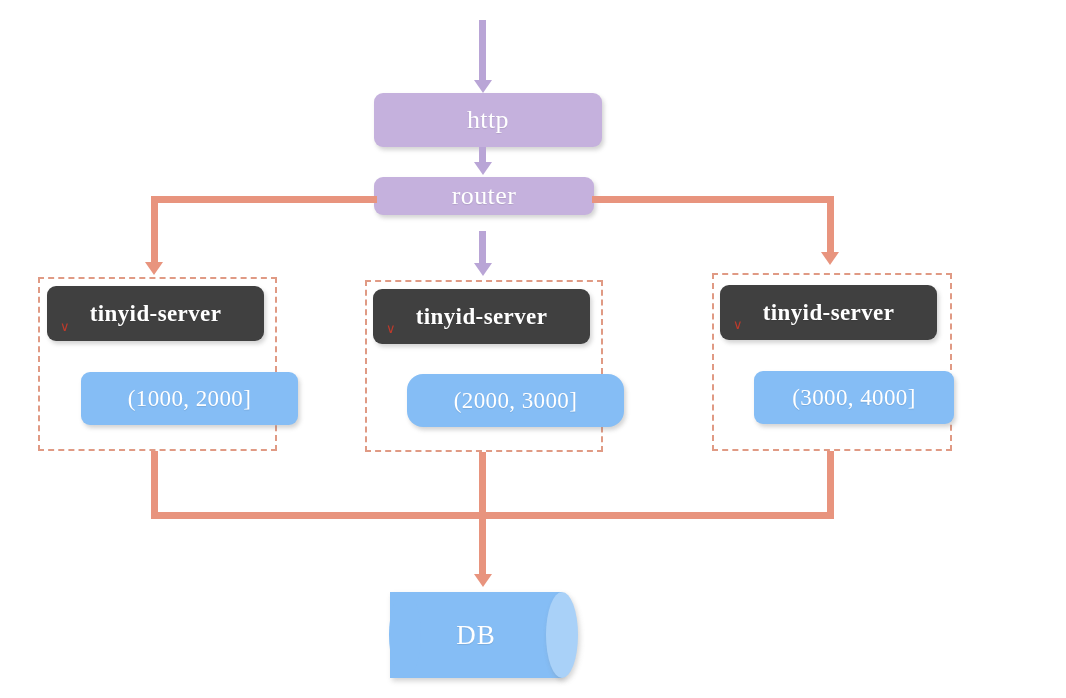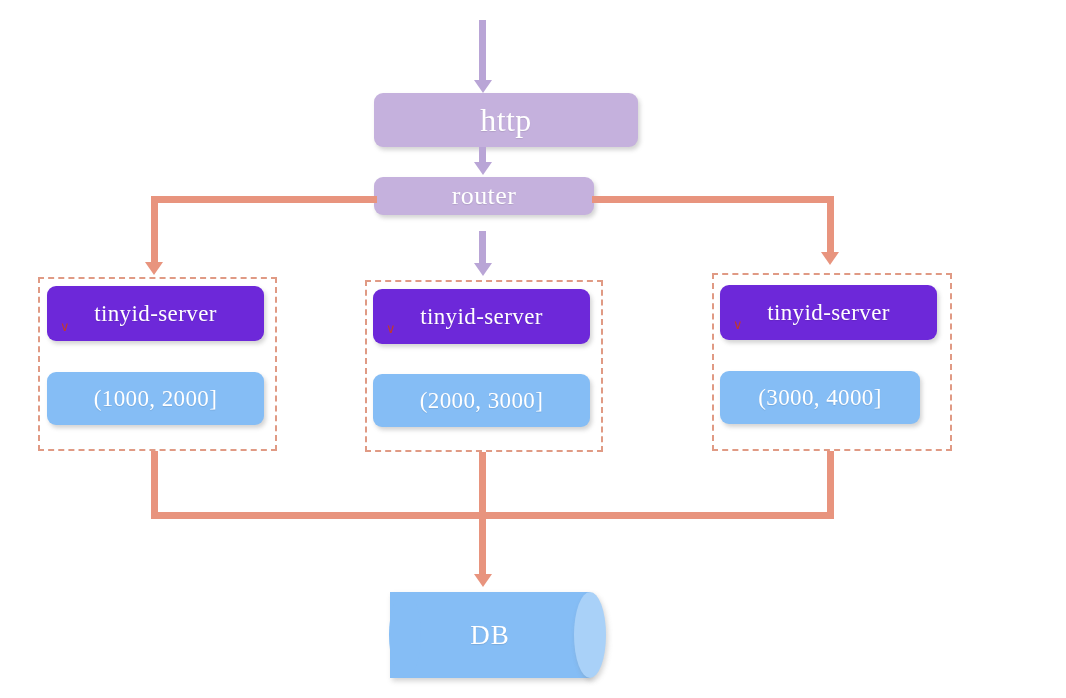--- a/index.html
+++ b/index.html
@@ -12,22 +12,22 @@
 
   .node{
     position:absolute;box-sizing:border-box;
     display:flex;align-items:center;justify-content:center;
     color:#ffffff;border-radius:9px;
     text-shadow:0 1px 1px rgba(0,0,0,.10);
     box-shadow:2px 3px 4px rgba(120,120,120,.33);
     letter-spacing:.4px;
   }
   .node.purple{background:#c5b1dd;}
-  .node.salmon{background:#6d28d9;}
-  .node.blue{background:#85bdf5;}
+  .node.salmon{background:#404040;font-weight:bold;}
+  .node.blue{background:#85bdf5;margin-left:34px;}
 
   .group{
     position:absolute;box-sizing:border-box;
     border:2px dashed #e09a84;
     background:transparent;
   }
 
   
   .seg{position:absolute;background:#e8947e;}
   .seg.purple{background:#b9a5d6;}
@@ -70,21 +70,21 @@
   }
 </style>
 </head>
 <body>
 
 <div id="stage">
 
   <div class="seg purple" style="left:479px;top:20px;width:7px;height:62px;"></div>
   <div class="arrowdown purple" style="left:474px;top:80px;"></div>
 
-  <div class="node purple" style="left:374px;top:93px;width:264px;height:54px;font-size:32px;">
+  <div class="node purple" style="left:374px;top:93px;width:228px;height:54px;font-size:26px;">
     <span>http</span>
   </div>
 
   <div class="seg purple" style="left:479px;top:147px;width:7px;height:18px;"></div>
   <div class="arrowdown purple" style="left:474px;top:162px;"></div>
 
   <div class="node purple" style="left:374px;top:177px;width:220px;height:38px;font-size:26px;">
     <span>router</span>
   </div>
 
@@ -106,40 +106,40 @@
   <div class="tick" style="left:60px;top:320px;">∨</div>
   <div class="node blue" style="left:47px;top:372px;width:217px;height:53px;font-size:23px;">
     <span>(1000, 2000]</span>
   </div>
 
   <div class="group" style="left:365px;top:280px;width:238px;height:172px;"></div>
   <div class="node salmon" style="left:373px;top:289px;width:217px;height:55px;font-size:23px;">
     <span>tinyid-server</span>
   </div>
   <div class="tick" style="left:386px;top:322px;">∨</div>
-  <div class="node blue" style="left:373px;top:374px;width:217px;height:53px;font-size:23px;">
+  <div class="node blue" style="left:373px;top:374px;width:217px;height:53px;font-size:23px;border-radius:16px;">
     <span>(2000, 3000]</span>
   </div>
 
   <div class="group" style="left:712px;top:273px;width:240px;height:178px;"></div>
   <div class="node salmon" style="left:720px;top:285px;width:217px;height:55px;font-size:23px;">
     <span>tinyid-server</span>
   </div>
   <div class="tick" style="left:733px;top:318px;">∨</div>
   <div class="node blue" style="left:720px;top:371px;width:200px;height:53px;font-size:23px;">
     <span>(3000, 4000]</span>
   </div>
 
   <div class="seg" style="left:151px;top:451px;width:7px;height:67px;"></div>
   <div class="seg" style="left:827px;top:451px;width:7px;height:67px;"></div>
   <div class="seg" style="left:151px;top:512px;width:683px;height:7px;"></div>
   <div class="seg" style="left:479px;top:452px;width:7px;height:124px;"></div>
   <div class="arrowdown" style="left:474px;top:574px;"></div>
 
-  <div id="db-cylinder" style="left:390px;top:592px;width:172px;height:86px;padding-left:28px;">
+  <div id="db-cylinder" style="left:390px;top:592px;width:172px;height:86px;">
     <div class="body"></div>
     <div class="cap-left"></div>
     <div class="cap-right"></div>
     <div class="label">
       <span>DB</span>
     </div>
   </div>
 
 </div>
 

